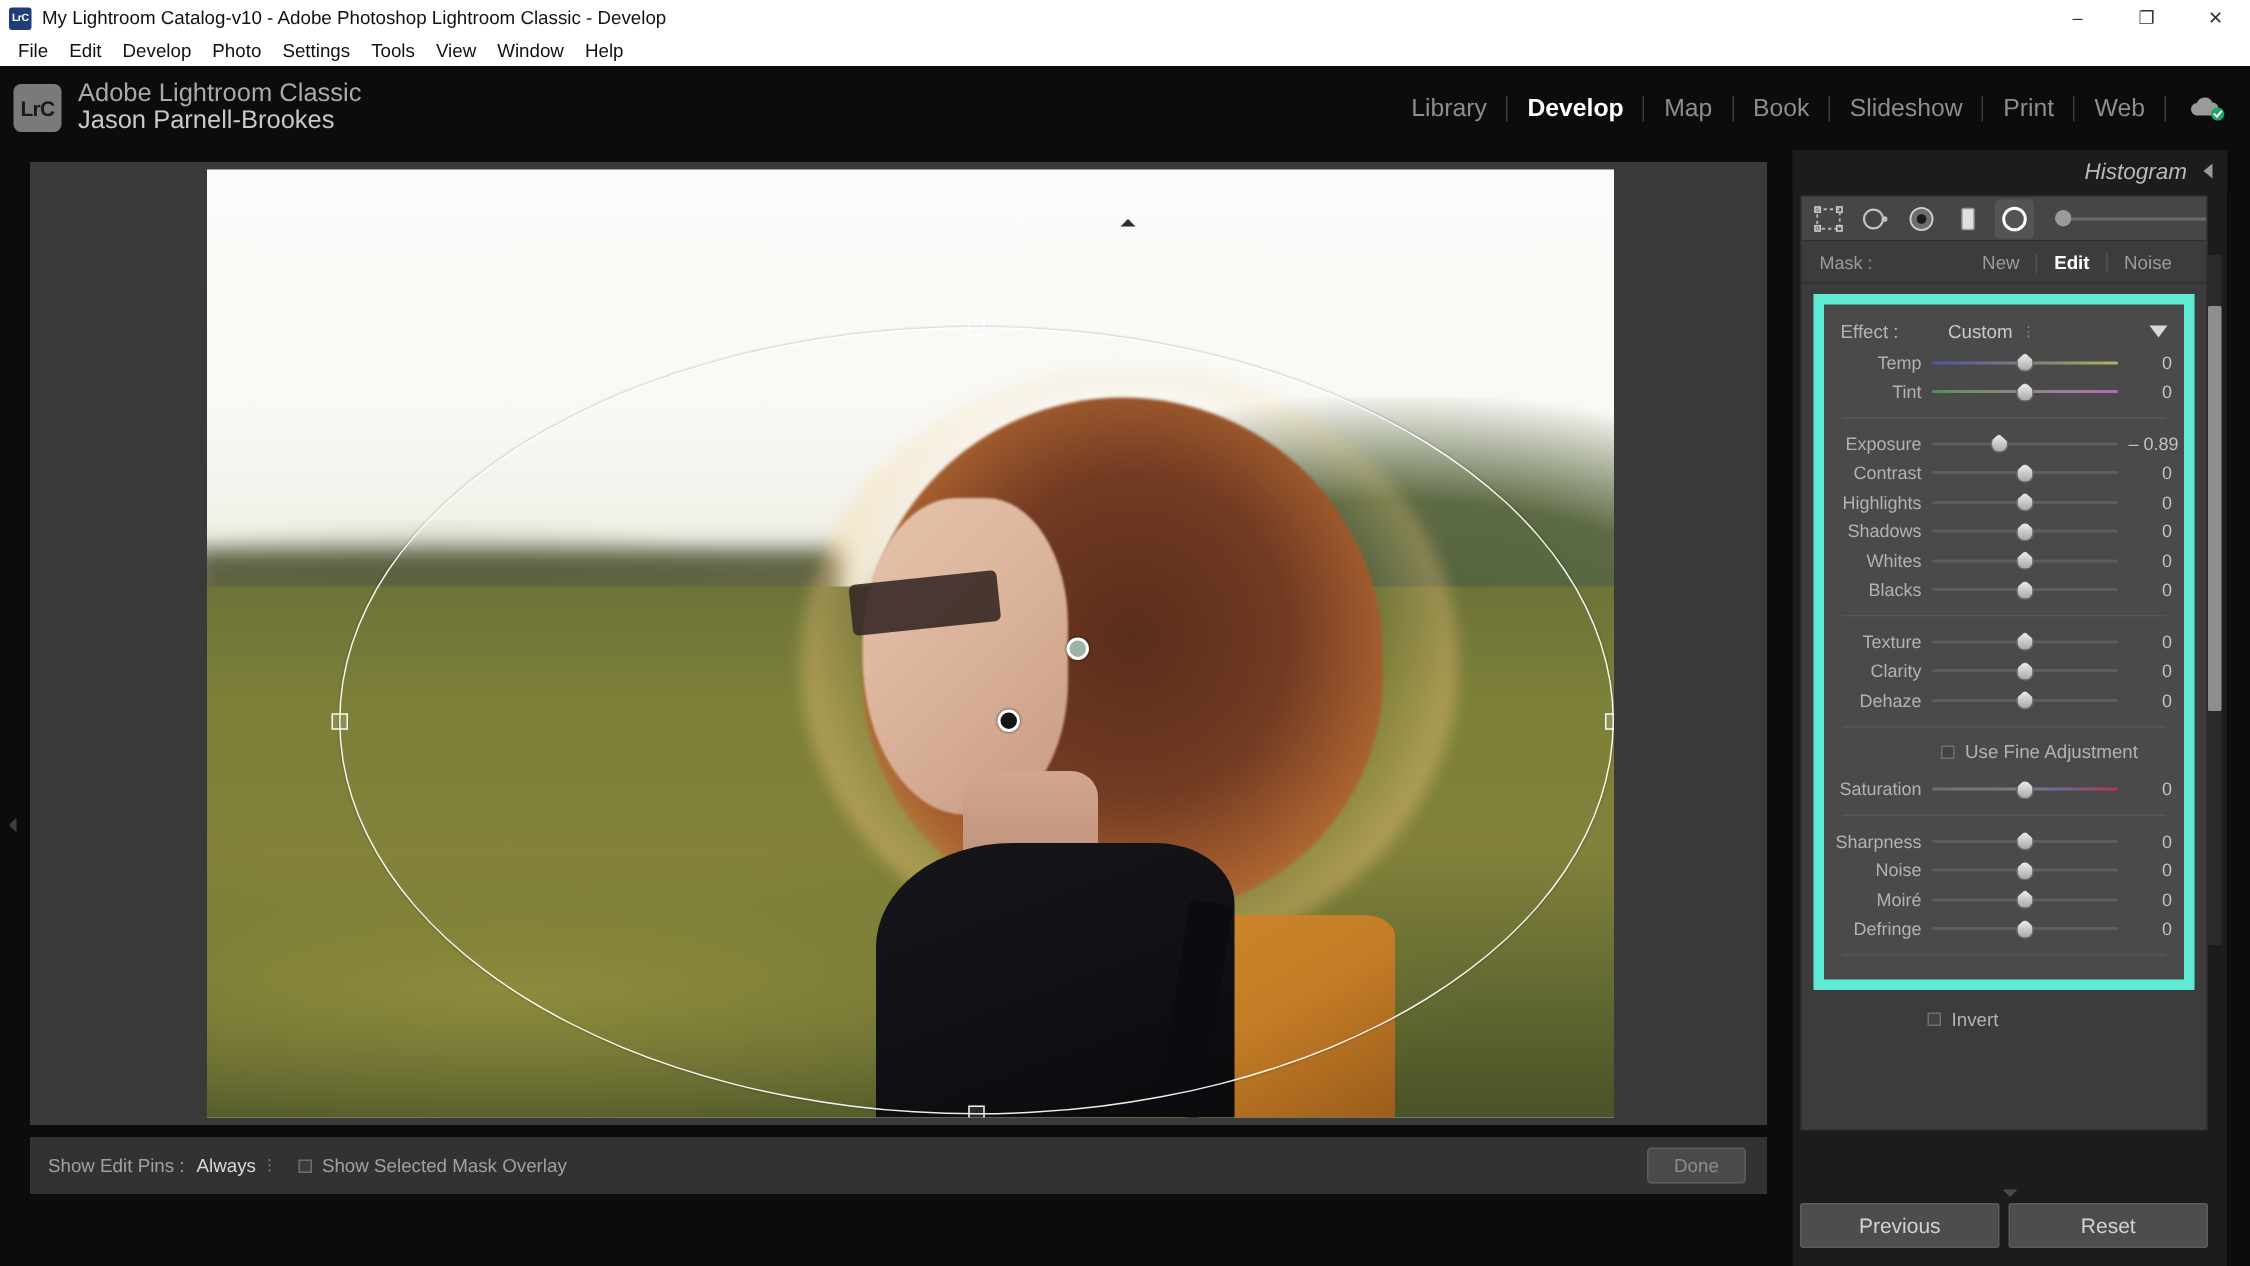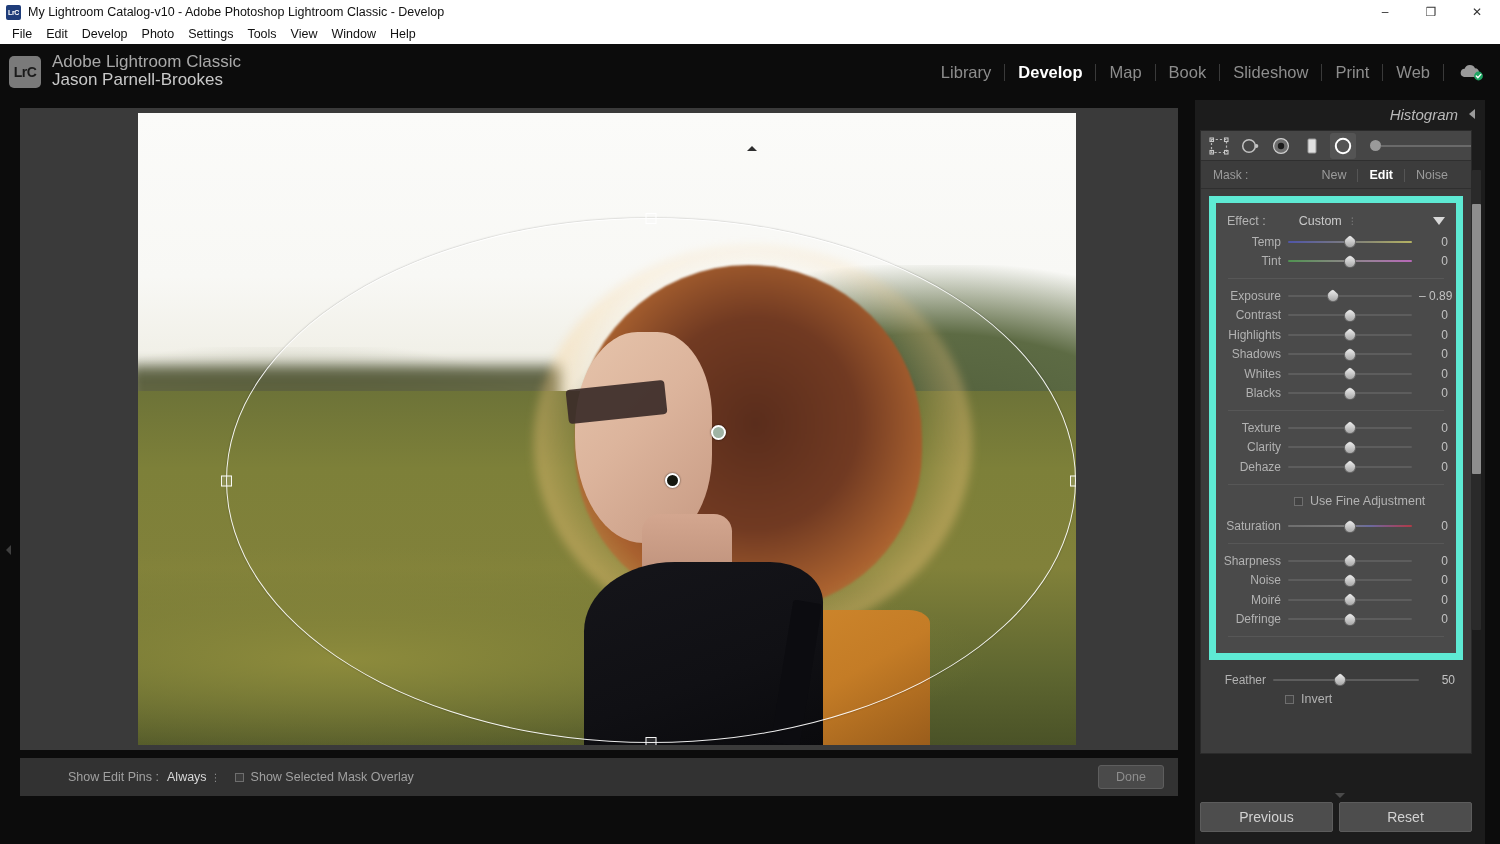--- a/index.html
+++ b/index.html
@@ -167,21 +167,21 @@
     border:2px solid #ffffff; box-shadow:0 0 2px rgba(0,0,0,.7);
   }
   .pin.selected { background:#9fb3a4; }
   .pin.normal { background:#14170f; }
 
   
   .toolbar {
     position:absolute; left:20px; top:658px; width:1158px; height:38px;
     background:#323232; display:flex; align-items:center; padding:0 12px;
   }
-  .tb-label { font-size:12.5px; color:#a0a0a0; margin-right:8px;margin-left:36px; }
+  .tb-label { font-size:12.5px; color:#a0a0a0; margin-right:8px; }
   .tb-value { font-size:12.5px; color:#d8d8d8; }
   .tb-dd { font-size:10px; color:#8a8a8a; margin:0 16px 0 4px; letter-spacing:-2px; }
   .ck {
     width:9px; height:9px; border:1px solid #6e6e6e; background:#3c3c3c;
     display:inline-block; margin-right:7px; vertical-align:middle;
   }
   .tb-chklabel { font-size:12.5px; color:#a0a0a0; }
   .done-btn {
     position:absolute; right:14px; top:7px; width:66px; height:24px;
     background:#4a4a4a; border:1px solid #5e5e5e; border-radius:3px;
@@ -658,28 +658,20 @@
             <div class="knob" style="left:50%"></div>
           </div>
           <div class="sval">0</div>
         </div>
 
         <div class="sep"></div>
 
       </div>
 
       <div class="feather-wrap">
-        <div class="srow" style="padding-right:16px">
-          <div class="slabel">Feather</div>
-          <div class="strack">
-            <div class="sline dark"></div>
-            <div class="knob" style="left:46%"></div>
-          </div>
-          <div class="sval">50</div>
-        </div>
         <div class="checkrow" style="padding-left:84px">
           <span class="ck2"></span>
           <span class="ck-label">Invert</span>
         </div>
       </div>
     </div>
 
     <div class="scrollbar">
       <div class="scroll-thumb"></div>
     </div>

